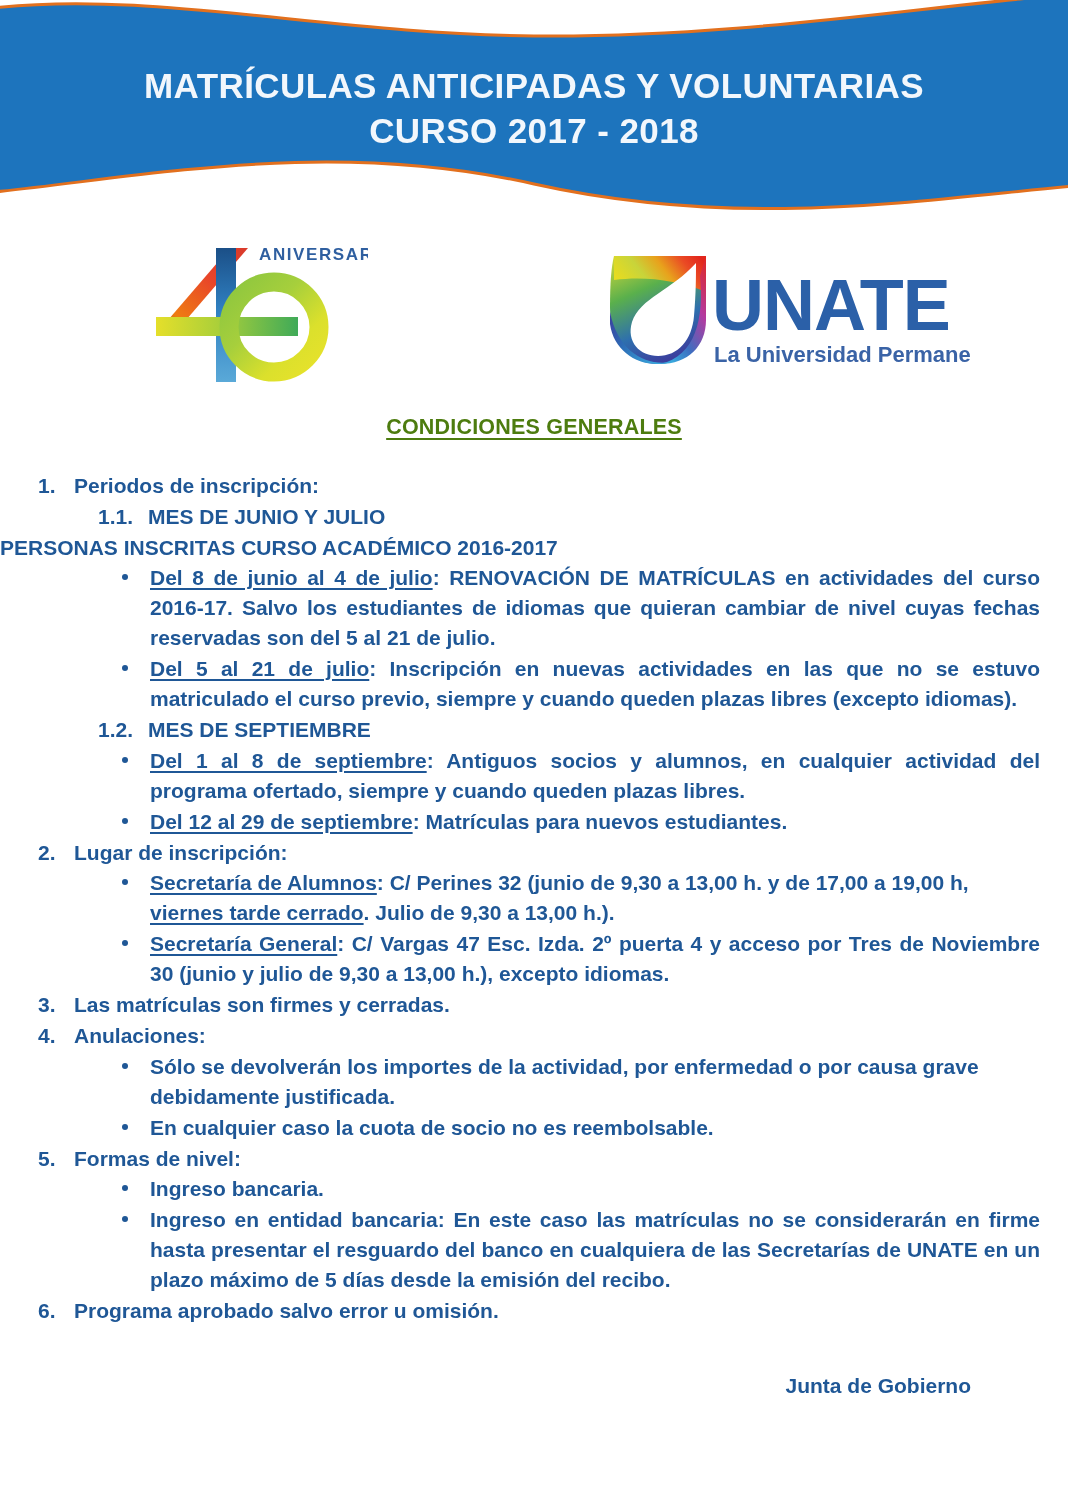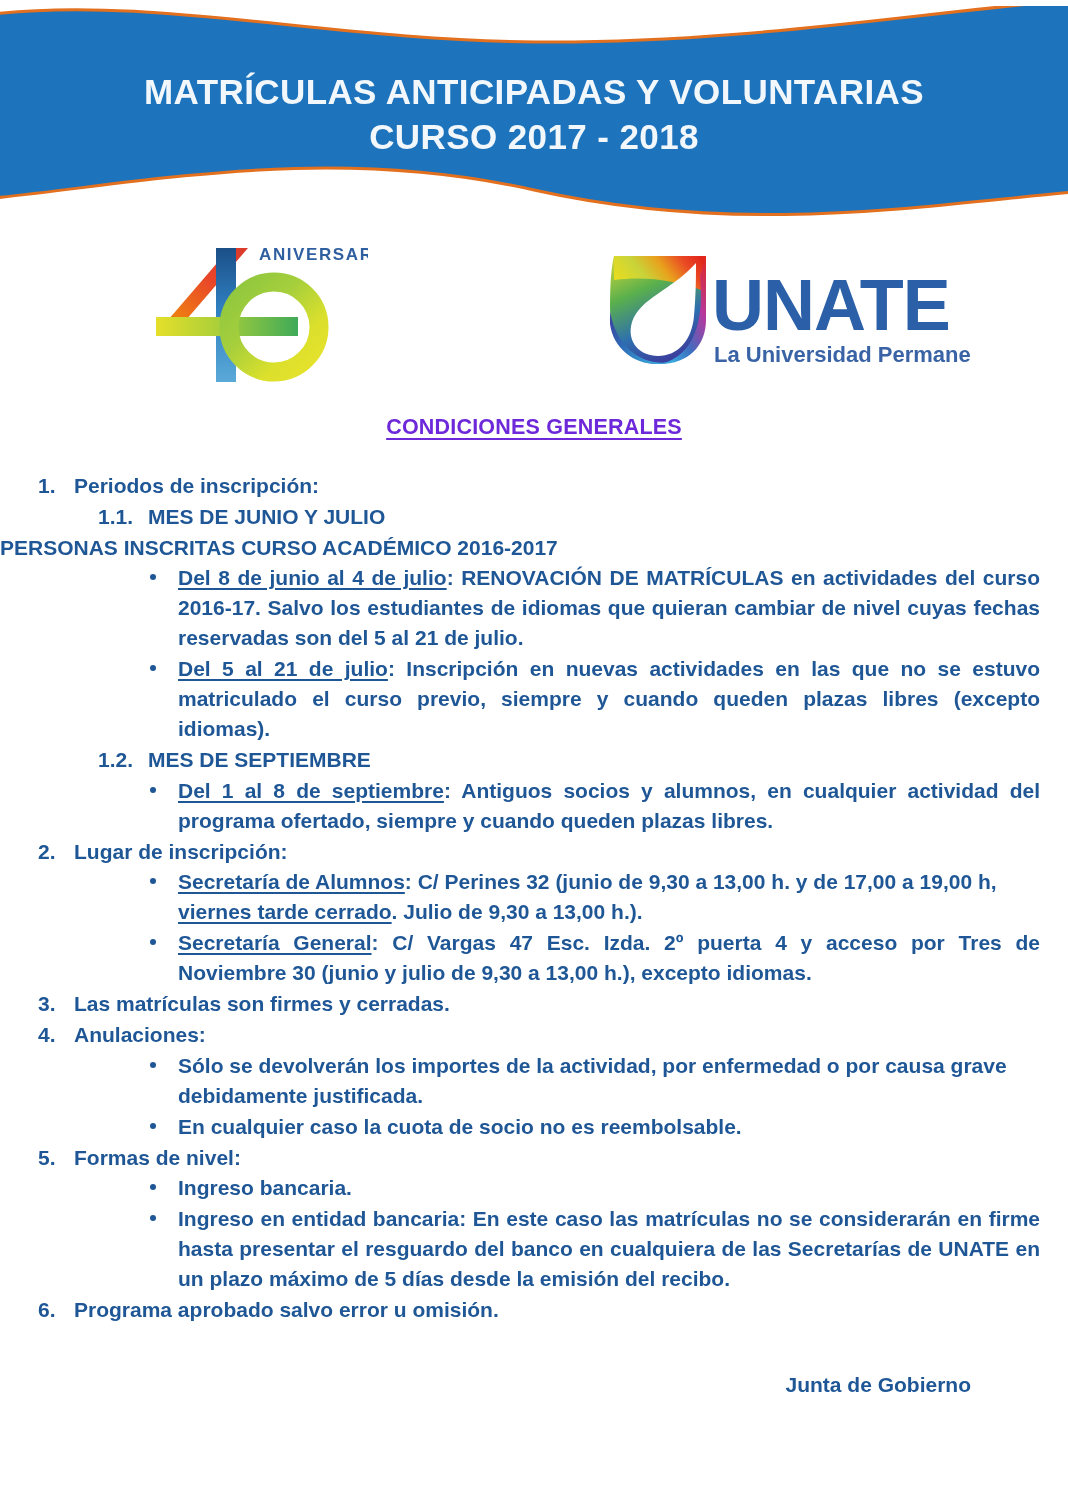--- a/index.html
+++ b/index.html
@@ -12,21 +12,21 @@
     height: 1511px;
     position: relative;
     overflow: hidden;
     font-family: "Liberation Sans", sans-serif;
     color: #1f5796;
   }
 
   
   .header-banner {
     position: absolute;
-    top: 6px;
+    top: 0;
     left: 0;
     width: 1068px;
     height: 218px;
   }
   .header-banner svg {
     display: block;
     width: 1068px;
     height: 218px;
   }
   .banner-title-wrap {
@@ -84,21 +84,21 @@
   .doc-body {
     position: absolute;
     top: 415px;
     left: 0;
     width: 1068px;
   }
   .section-title {
     text-align: center;
     font-weight: bold;
     font-size: 21.5px;
-    color: #6d28d9;
+    color: #4d7c0f;
     text-decoration: underline;
     text-underline-offset: 4px;
     letter-spacing: 0.2px;
     margin: 0 0 31px 0;
   }
 
   
   .lvl1 {
     position: relative;
     padding-left: 74px;
@@ -145,21 +145,20 @@
   .bullet {
     position: relative;
     padding-left: 150px;
     padding-right: 28px;
     font-size: 21px;
     font-weight: bold;
     line-height: 1.425;
     color: #1f5796;
     text-align: justify;
     margin-bottom: 1px;
-    margin-left: 28px;
   }
   .bullet.nojustify { text-align: left; }
   .bullet > .dot {
     position: absolute;
     left: 122px;
     top: 0.52em;
     width: 6px;
     height: 6px;
     border-radius: 50%;
     background: #1f5796;
@@ -312,20 +311,24 @@
   <div class="lvl2">
     <span class="num">1.2.</span>
     <span>MES DE SEPTIEMBRE</span>
   </div>
 
   <div class="bullet">
     <span class="dot"></span>
     <span class="u">Del 1 al 8 de septiembre</span><span>: Antiguos socios y alumnos, en cualquier actividad del programa ofertado, siempre y cuando queden plazas libres.</span>
   </div>
 
+  <div class="bullet nojustify">
+    <span class="dot"></span>
+    <span class="u">Del 12 al 29 de septiembre</span><span>: Matrículas para nuevos estudiantes.</span>
+  </div>
 
   <div class="lvl1">
     <span class="num">2.</span>
     <span>Lugar de inscripción:</span>
   </div>
 
   <div class="bullet nojustify">
     <span class="dot"></span>
     <span class="u">Secretaría de Alumnos</span><span>: C/ Perines 32 (junio de 9,30 a 13,00 h. y de 17,00 a 19,00 h, </span><span class="u">viernes tarde cerrado</span><span>. Julio de 9,30 a 13,00 h.).</span>
   </div>

